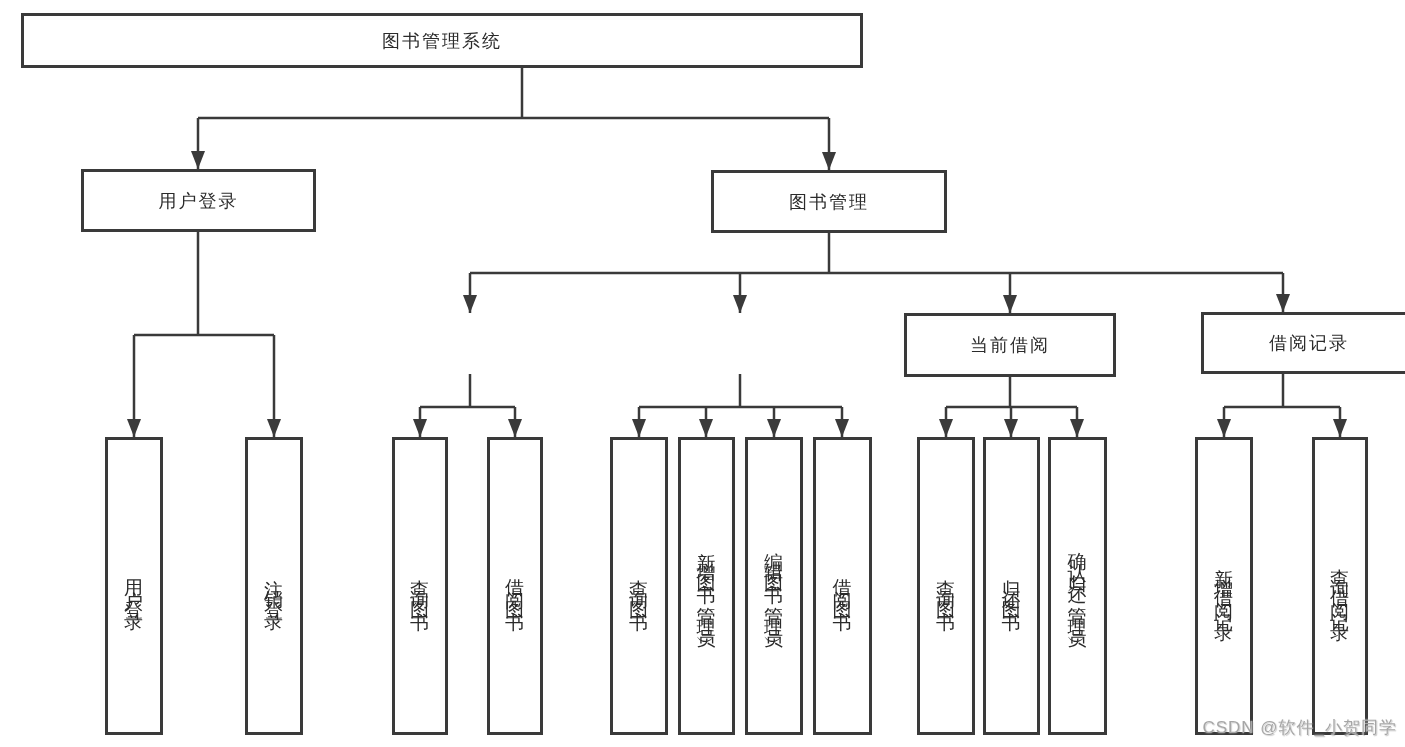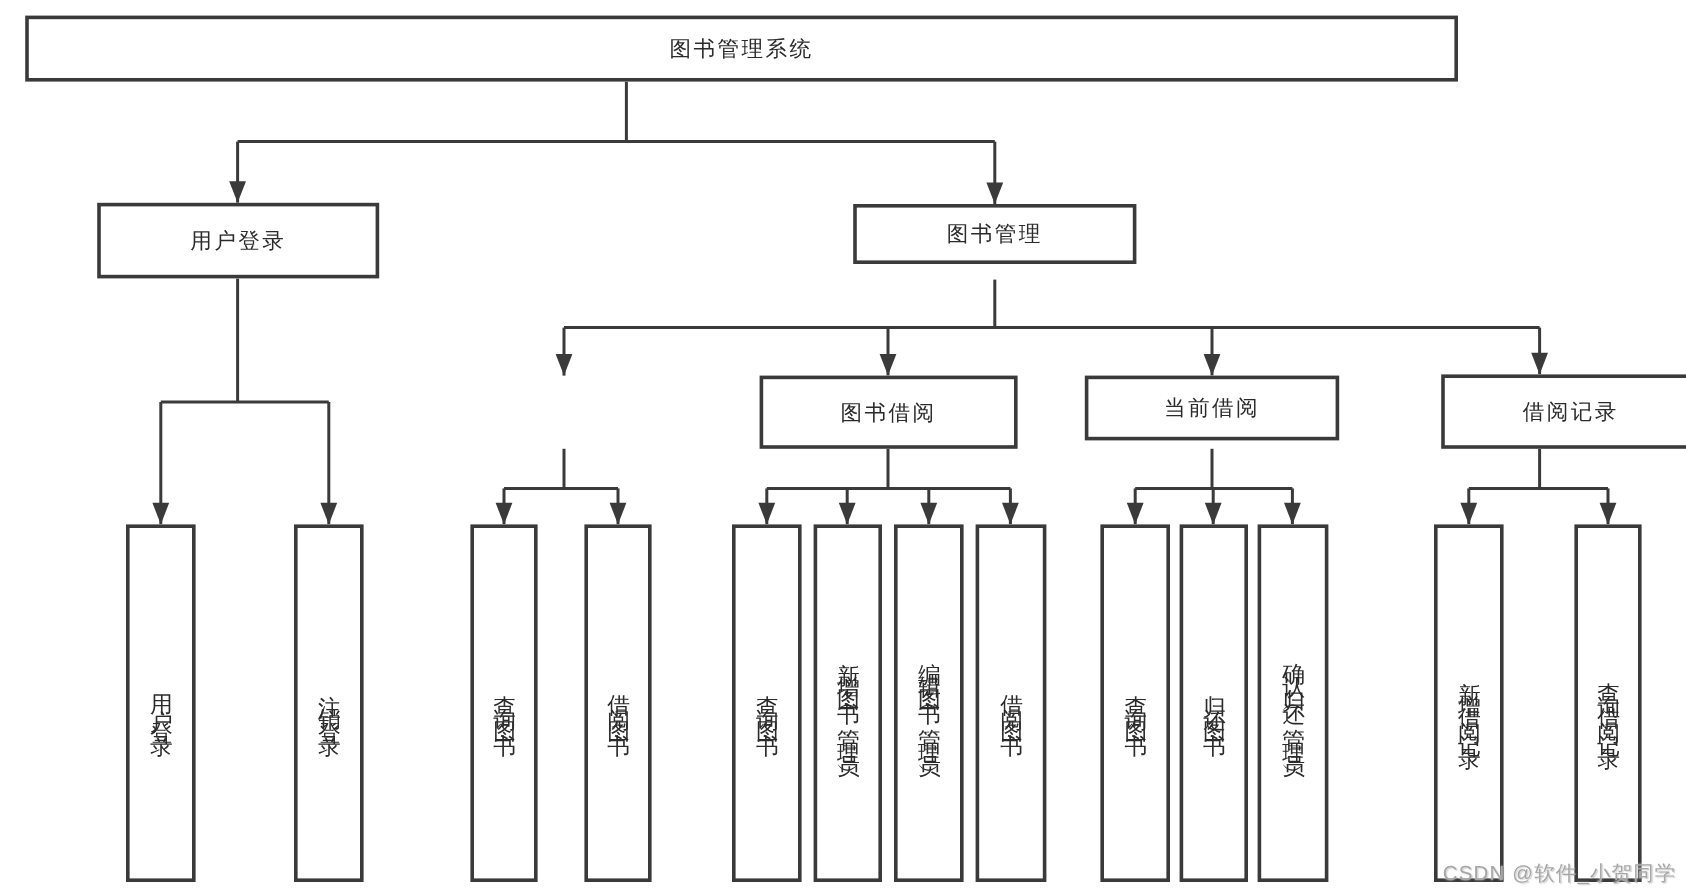--- a/index.html
+++ b/index.html
@@ -126,30 +126,29 @@
       <path d="M767 419 L781 419 L774 437 Z"></path>
       <path d="M835 419 L849 419 L842 437 Z"></path>
       <path d="M939 419 L953 419 L946 437 Z"></path>
       <path d="M1004 419 L1018 419 L1011 437 Z"></path>
       <path d="M1070 419 L1084 419 L1077 437 Z"></path>
       <path d="M1217 419 L1231 419 L1224 437 Z"></path>
       <path d="M1333 419 L1347 419 L1340 437 Z"></path>
     </g>
   </svg>
 
-  <div class="box h-box" style="left:21px; top:13px; width:1194px; height:55px;">图书管理系统</div>
+  <div class="box h-box" style="left:21px; top:13px; width:842px; height:55px;">图书管理系统</div>
 
   <div class="box h-box" style="left:81px; top:169px; width:235px; height:63px;">用户登录</div>
 
-  <div class="box h-box" style="left:711px; top:170px; width:236px; height:50px;">图书管理</div>
+  <div class="box h-box" style="left:711px; top:170px; width:236px; height:63px;">图书管理</div>
 
 
-  <div class="box h-box" style="left:633px; top:313px; width:215px; height:61px;">图书借阅</div>
 
-  <div class="box h-box" style="left:904px; top:313px; width:212px; height:54px;">当前借阅</div>
+  <div class="box h-box" style="left:904px; top:313px; width:212px; height:64px;">当前借阅</div>
 
   <div class="box h-box" style="left:1201px; top:312px; width:216px; height:62px;">借阅记录</div>
 
   <div class="box v-box" style="left:105px; top:437px; width:58px; height:298px;">用户登录</div>
 
   <div class="box v-box" style="left:245px; top:437px; width:58px; height:298px;">注销登录</div>
 
   <div class="box v-box" style="left:392px; top:437px; width:56px; height:298px;">查询图书</div>
 
   <div class="box v-box" style="left:487px; top:437px; width:56px; height:298px;">借阅图书</div>

